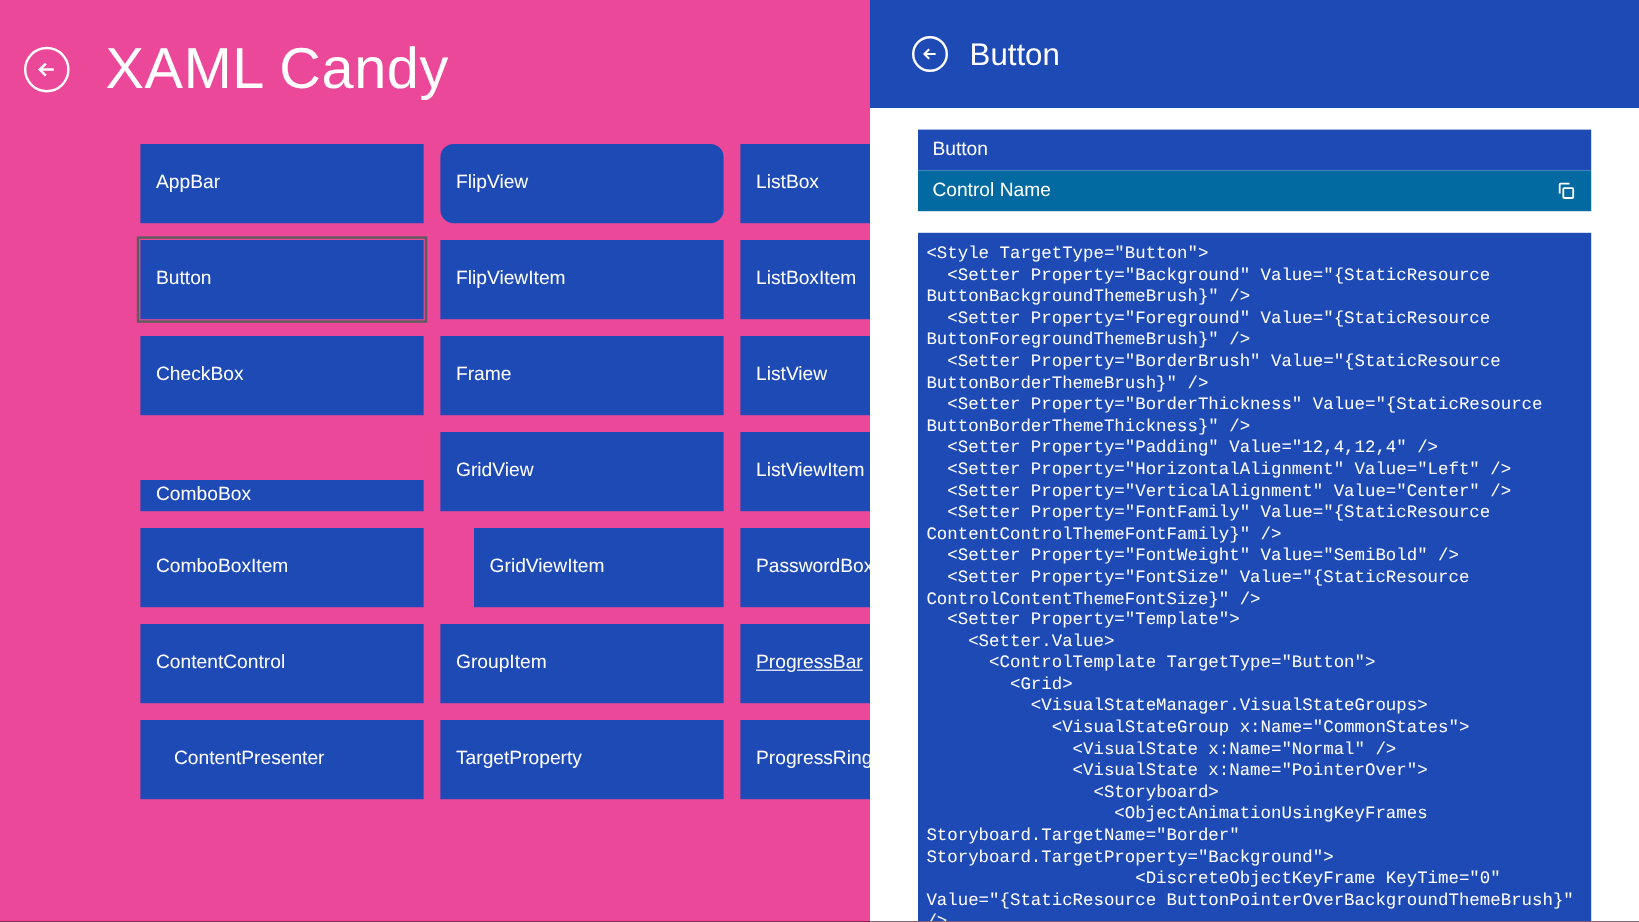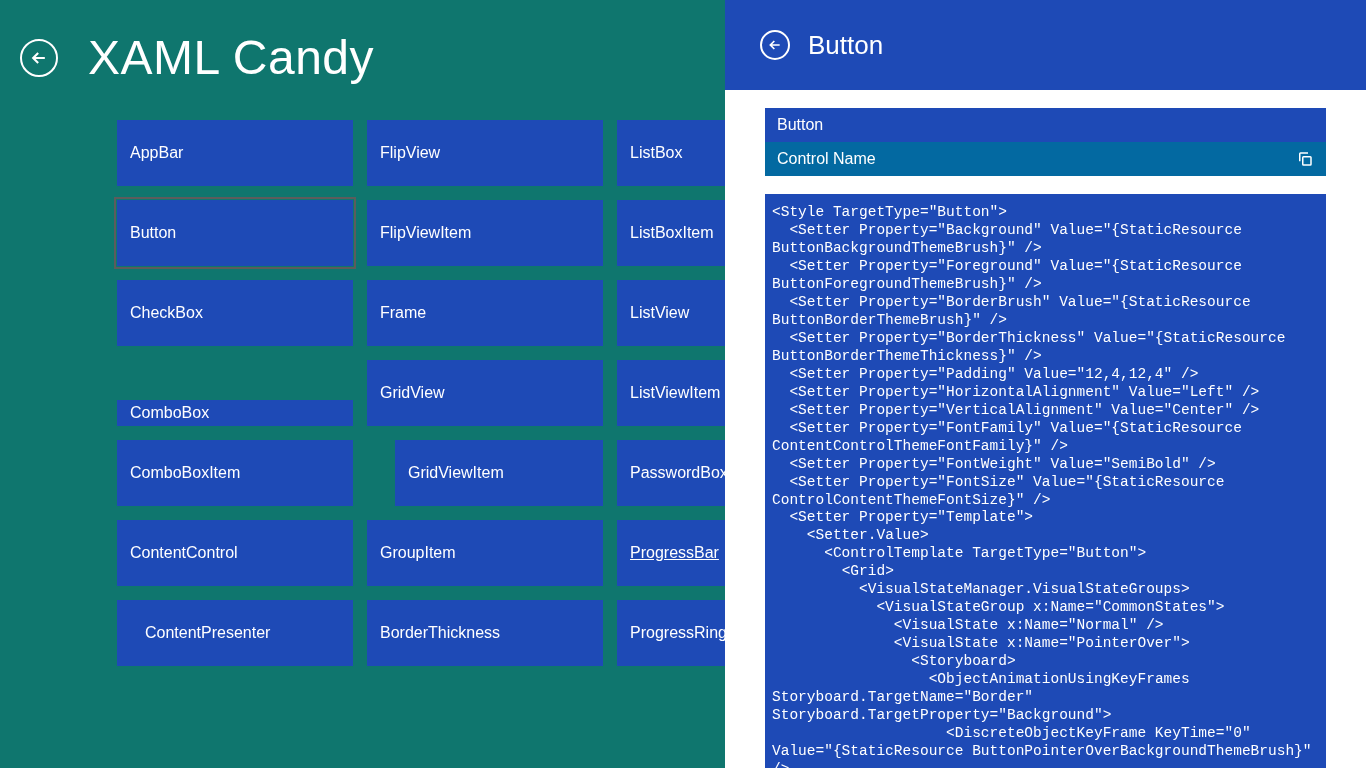--- a/index.html
+++ b/index.html
@@ -14,21 +14,21 @@
       height: 768px;
       overflow: hidden;
       display: flex;
       background: #000;
     }
     
     
     .left-panel {
       width: 725px;
       height: 100%;
-      background: #0f766e;
+      background: #ec4899;
       padding: 30px 0 0 0;
       overflow: hidden;
     }
     
     .header-row {
       display: flex;
       align-items: center;
       padding-left: 20px;
       margin-bottom: 35px;
     }
@@ -180,39 +180,39 @@
       <svg viewBox="0 0 24 24" fill="none" stroke="#fff" stroke-width="2.5">
         <path d="M19 12H5M11 18l-6-6 6-6"></path>
       </svg>
     </div>
     <div class="app-title">XAML Candy</div>
   </div>
 
   <div class="tile-grid" id="tile-grid">
 
   <div class="tile" style="grid-area: 1 / 1;">AppBar</div>
-      <div class="tile" style="grid-area: 1 / 2;">FlipView</div>
+      <div class="tile" style="grid-area: 1 / 2; border-radius: 11px;">FlipView</div>
       <div class="tile col3" style="grid-area: 1 / 3;">ListBox</div>
       <div class="tile selected" style="grid-area: 2 / 1;">Button</div>
       <div class="tile" style="grid-area: 2 / 2;">FlipViewItem</div>
       <div class="tile col3" style="grid-area: 2 / 3;">ListBoxItem</div>
       <div class="tile" style="grid-area: 3 / 1;">CheckBox</div>
       <div class="tile" style="grid-area: 3 / 2;">Frame</div>
       <div class="tile col3" style="grid-area: 3 / 3;">ListView</div>
       <div class="tile" style="grid-area: 4 / 1; margin-top: 40px;">ComboBox</div>
       <div class="tile" style="grid-area: 4 / 2;">GridView</div>
       <div class="tile col3" style="grid-area: 4 / 3;">ListViewItem</div>
       <div class="tile" style="grid-area: 5 / 1;">ComboBoxItem</div>
       <div class="tile" style="grid-area: 5 / 2; margin-left: 28px;">GridViewItem</div>
       <div class="tile col3" style="grid-area: 5 / 3;">PasswordBox</div>
       <div class="tile" style="grid-area: 6 / 1;">ContentControl</div>
       <div class="tile" style="grid-area: 6 / 2;">GroupItem</div>
       <div class="tile col3" style="grid-area: 6 / 3; text-decoration: underline;">ProgressBar</div>
       <div class="tile" style="grid-area: 7 / 1; padding-left: 28px;">ContentPresenter</div>
-      <div class="tile" style="grid-area: 7 / 2;">BorderThickness</div>
+      <div class="tile" style="grid-area: 7 / 2;">TargetProperty</div>
       <div class="tile col3" style="grid-area: 7 / 3;">ProgressRing</div>
     </div>
 </div>
 
 <div class="right-panel">
   <div class="right-header">
     <div class="back-button-circle-sm">
       <svg viewBox="0 0 24 24" fill="none" stroke="#fff" stroke-width="2.5">
         <path d="M19 12H5M11 18l-6-6 6-6"></path>
       </svg>

